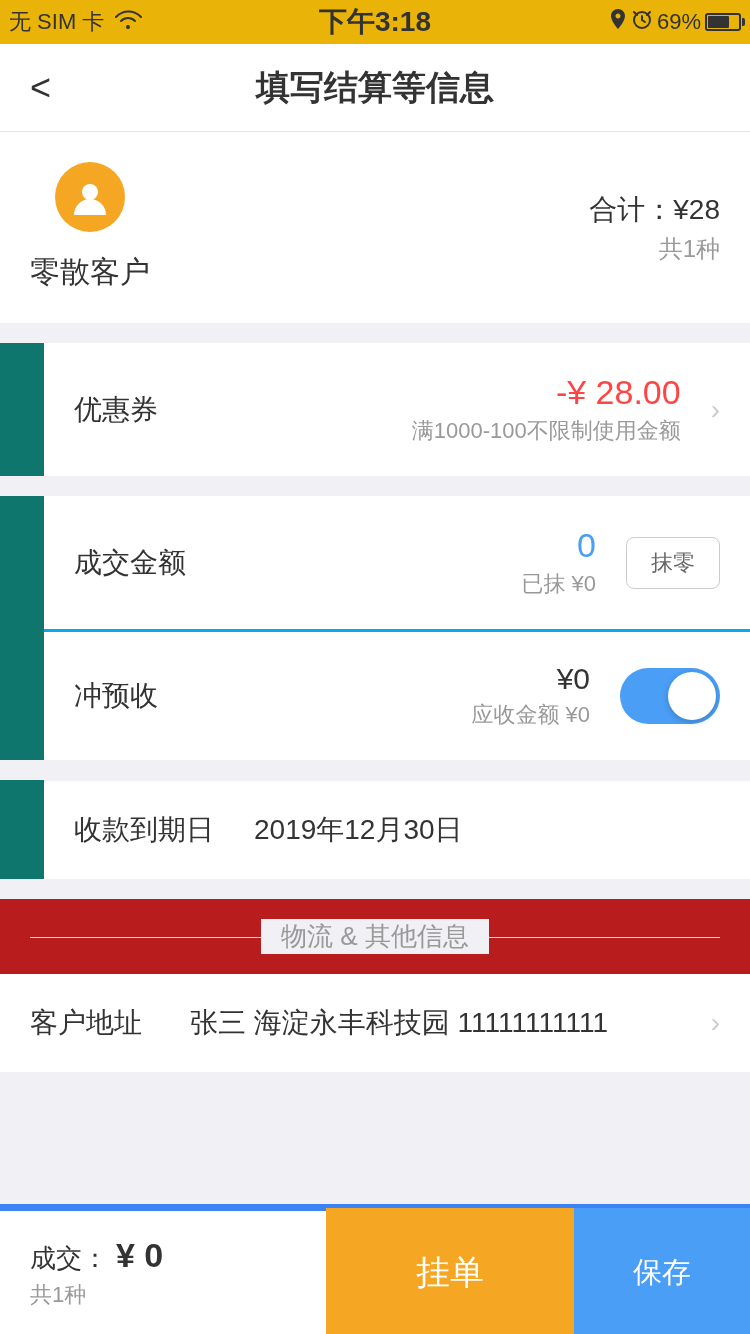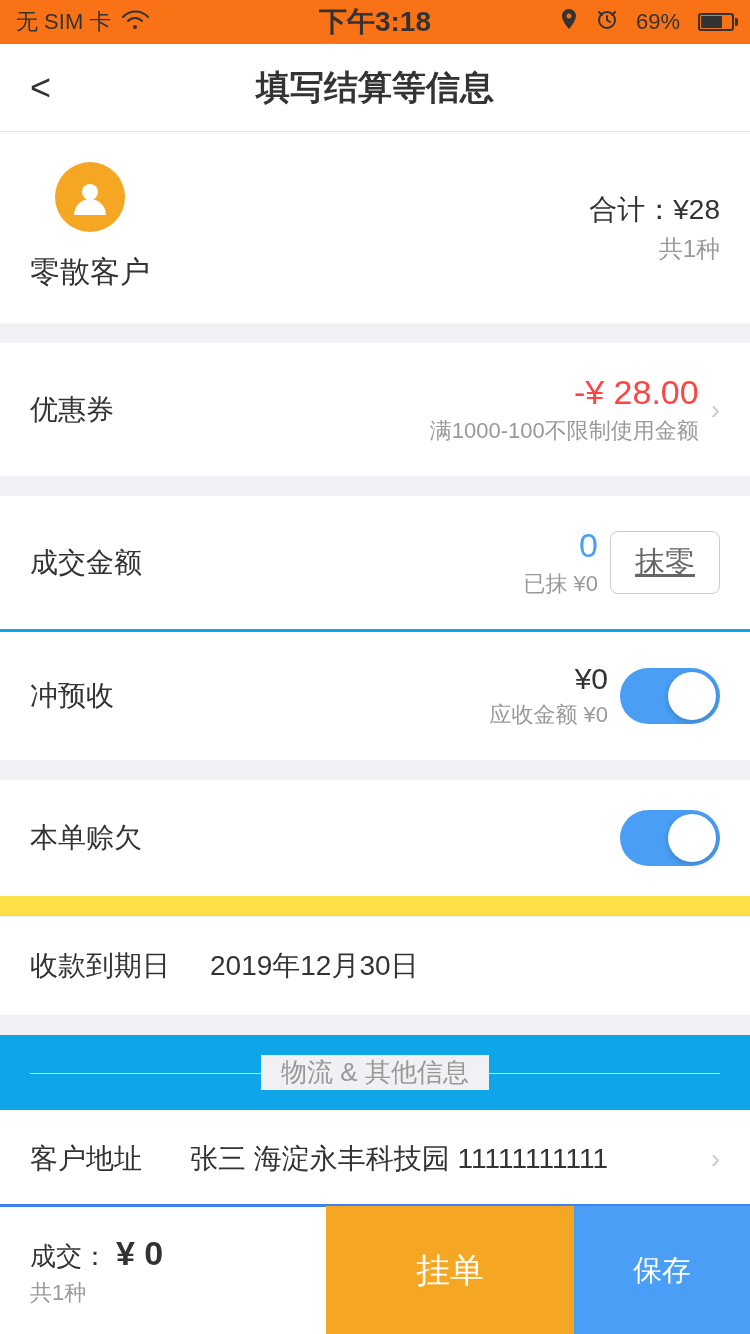--- a/index.html
+++ b/index.html
@@ -9,46 +9,46 @@
       background: #f0f0f5;
       width: 750px;
       min-height: 1334px;
       position: relative;
       font-size: 28px;
       color: #333;
     }
 
     
     .status-bar {
-      background: #f97316;
+      background: #eab308;
       height: 44px;
       display: flex;
       align-items: center;
       justify-content: space-between;
-      padding: 0 16px;
+      padding: 0 9px;
       font-size: 24px;
       font-weight: 500;
     }
     .status-bar-left {
       display: flex;
       align-items: center;
       gap: 10px;
       font-size: 22px;
     }
     .status-bar-center {
       font-size: 28px;
       font-weight: 600;
       position: absolute;
       left: 50%;
       transform: translateX(-50%);
     }
     .status-bar-right {
       display: flex;
       align-items: center;
-      gap: 18px;
+      gap: 4px;
       font-size: 22px;
       justify-content: center;
     }
     .battery-icon {
       width: 36px;
       height: 18px;
       border: 2px solid #333;
       border-radius: 3px;
       position: relative;
       display: inline-flex;
@@ -162,21 +162,21 @@
       border-bottom: none;
     }
     .form-label {
       font-size: 28px;
       color: #333;
       min-width: 140px;
     }
     .form-value-right {
       display: flex;
       align-items: center;
-      gap: 12px;
+      gap: 30px;
     }
     .form-value {
       text-align: right;
     }
     .discount-amount {
       font-size: 34px;
       color: #ff4444;
       font-weight: 500;
     }
     .discount-desc {
@@ -197,25 +197,24 @@
     }
     .amount-sub {
       font-size: 22px;
       color: #999;
       margin-top: 4px;
     }
     .round-btn {
       border: 1.5px solid #ccc;
       border-radius: 8px;
       padding: 10px 24px;
-      font-size: 30px;
+      font-size: 22px;
       color: #666;
       background: #fff;
       cursor: pointer;
-      text-decoration: underline;
     }
 
     
     .toggle {
       width: 100px;
       height: 56px;
       border-radius: 28px;
       background: #4a9ef5;
       position: relative;
       cursor: pointer;
@@ -271,21 +270,21 @@
       font-size: 28px;
       color: #333;
     }
     .due-date-value {
       font-size: 28px;
       color: #333;
     }
 
     
     .section-divider {
-      background: #0ea5e9;
+      background: #b91c1c;
       padding: 20px 0;
       position: relative;
       display: flex;
       align-items: flex-start;
       justify-content: center;
     }
     .divider-line {
       position: absolute;
       top: 50%;
       left: 30px;
@@ -325,21 +324,21 @@
     
     .bottom-bar {
       position: fixed;
       bottom: 0;
       left: 0;
       width: 750px;
       height: 130px;
       background: #fff;
       display: flex;
       align-items: center;
-      border-top: 3px solid #3b82f6;
+      border-top: 7px solid #3b82f6;
     }
     .bottom-left {
       flex: 1;
       padding: 0 30px;
     }
     .bottom-deal-label {
       font-size: 26px;
       color: #333;
     }
     .bottom-deal-amount {
@@ -371,22 +370,23 @@
       display: flex;
       align-items: center;
       justify-content: center;
       font-size: 29px;
       color: #fff;
       font-weight: 500;
       cursor: pointer;
     }
 
     .section-group {
-      background: #fde047;
+      background: #0f766e;
       margin-bottom: 20px;
+      padding-left: 44px;
     }
   </style>
 </head>
 <body>
 
 <div class="status-bar">
   <div class="status-bar-left">
     <span>无 SIM 卡</span>
     <span>
       <svg width="28" height="20" viewBox="0 0 28 20">
@@ -475,26 +475,20 @@
         </div>
         <div class="toggle">
           <div class="toggle-knob"></div>
         </div>
       </div>
     </div>
   </div>
 
   <div class="section-group">
 
-    <div class="debit-row">
-      <span class="form-label">本单赊欠</span>
-      <div class="toggle">
-        <div class="toggle-knob"></div>
-      </div>
-    </div>
 
     <div class="due-date-row">
       <span class="due-date-label">收款到期日</span>
       <span class="due-date-value">2019年12月30日</span>
     </div>
   </div>
 
   <div class="section-divider">
     <div class="divider-line"></div>
     <span class="divider-text">物流 &amp; 其他信息</span>

